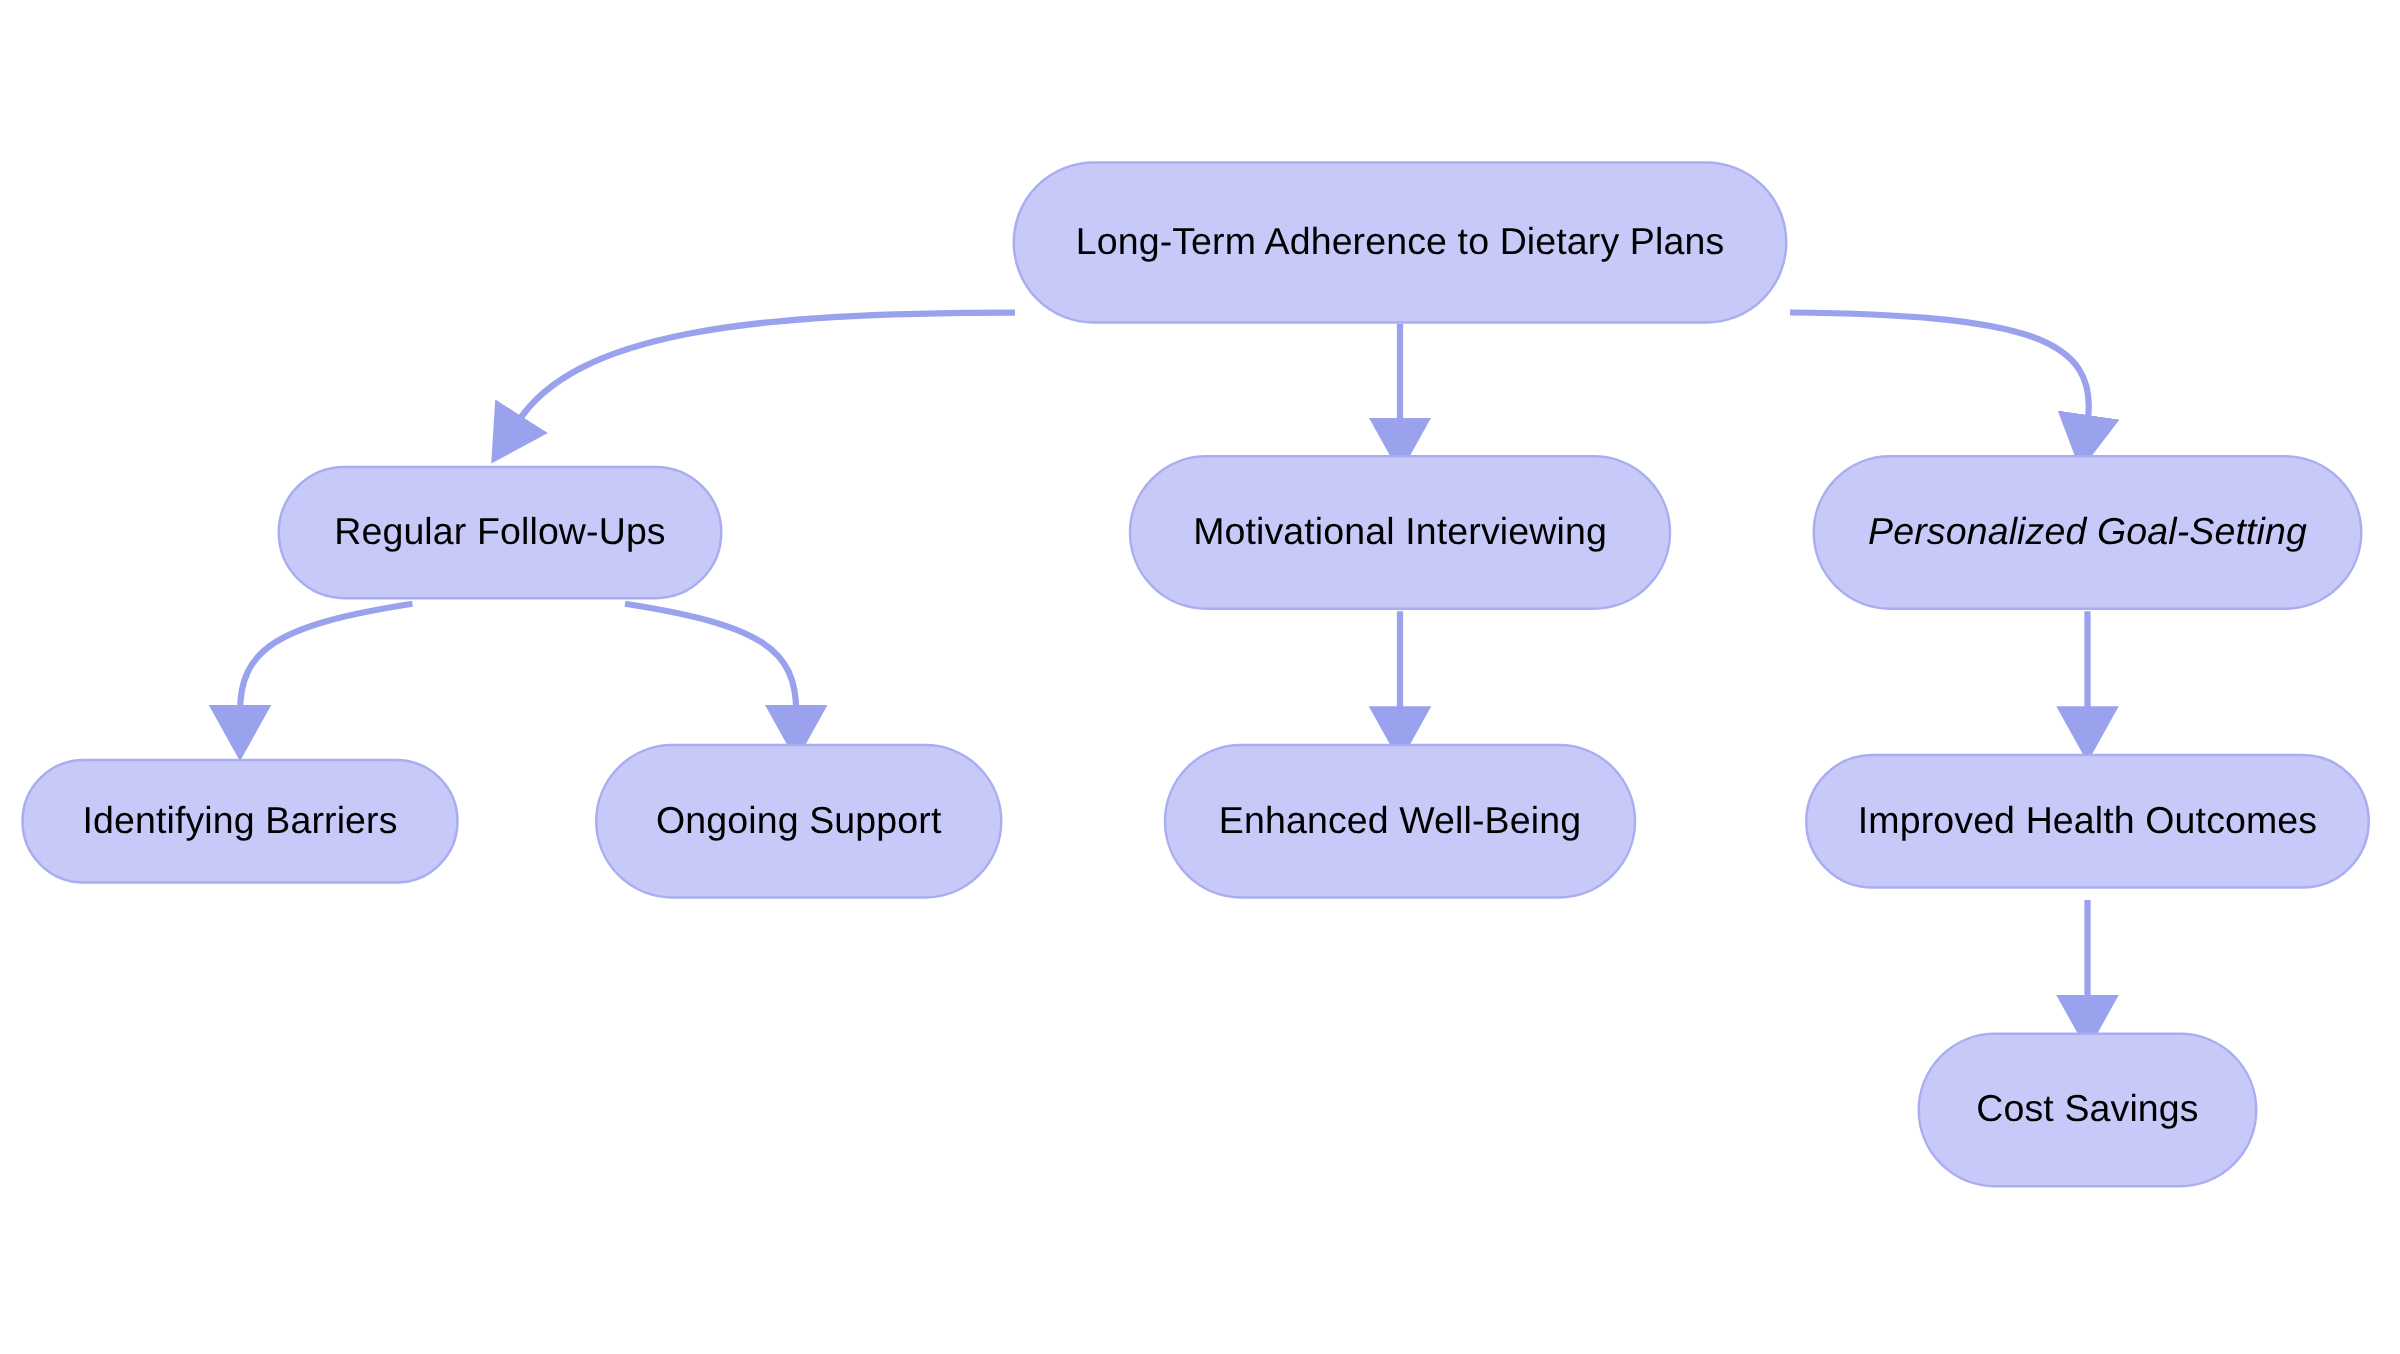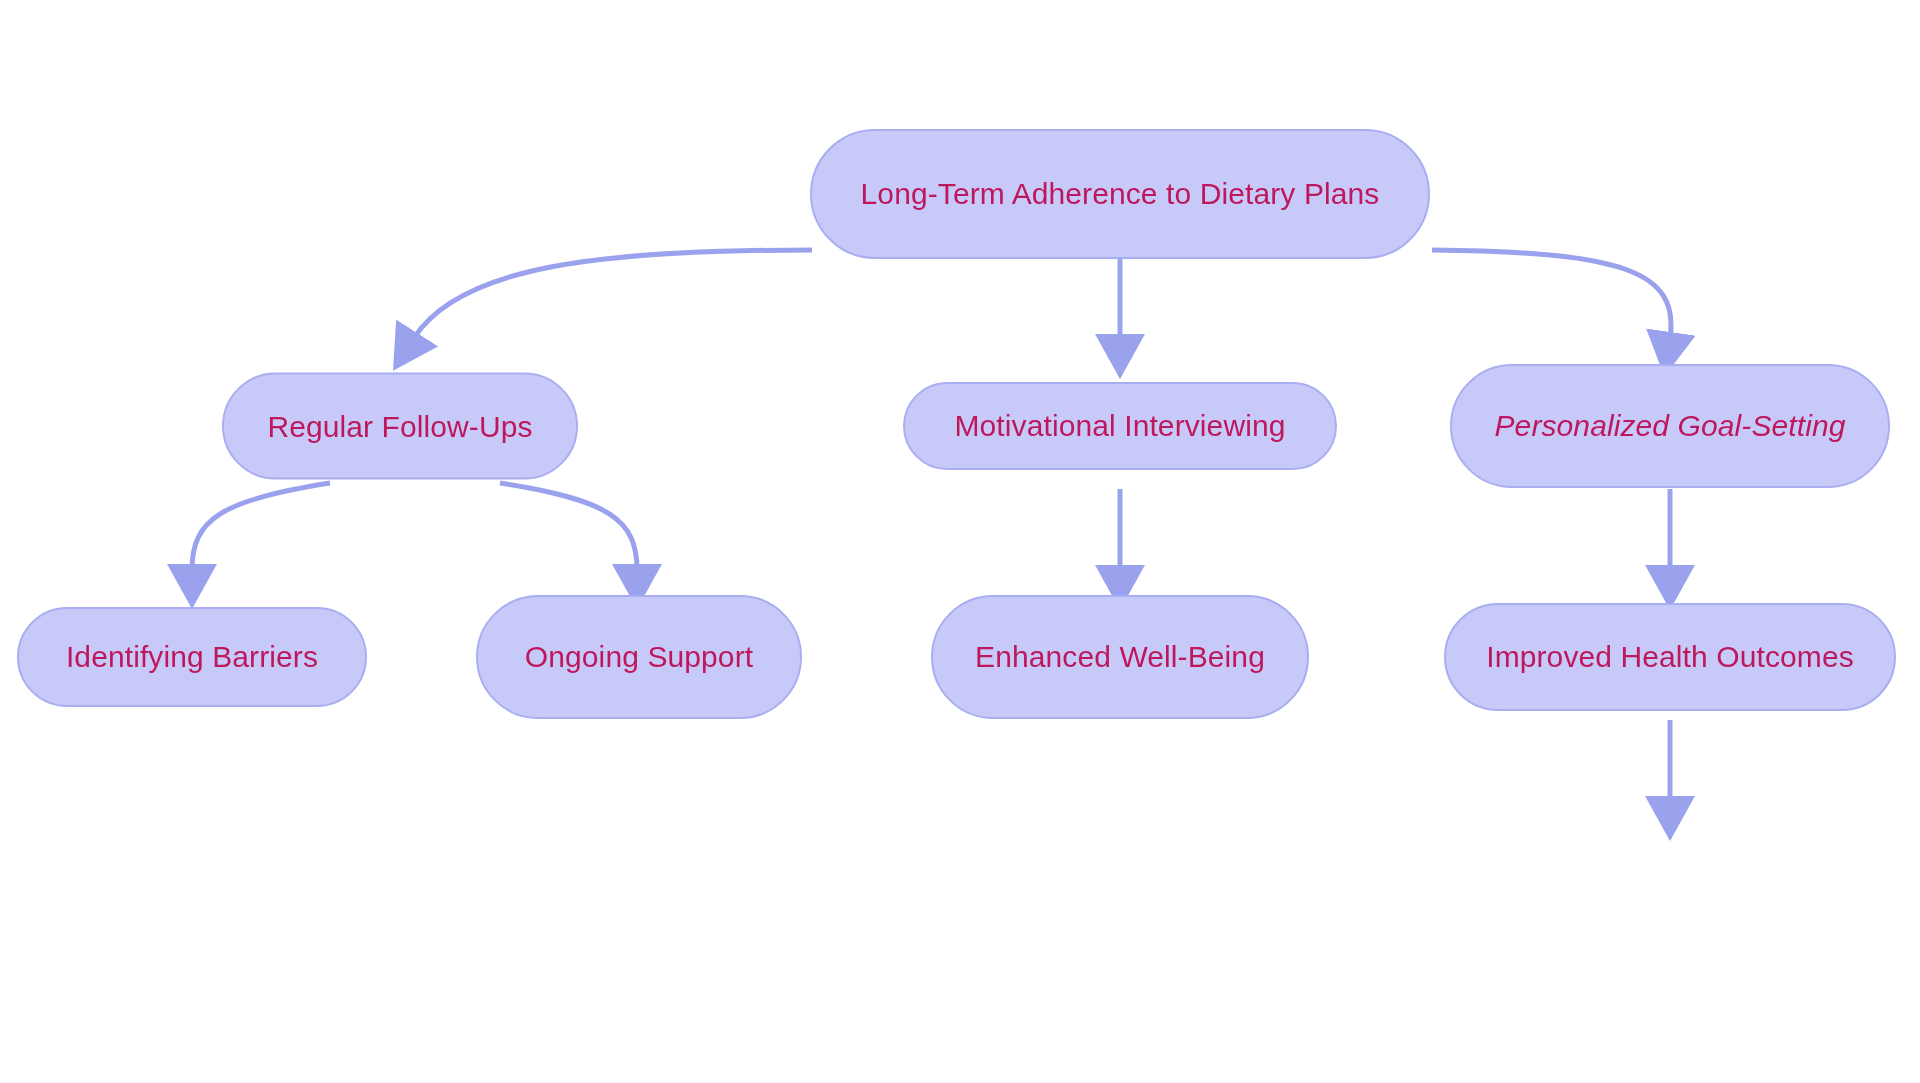--- a/index.html
+++ b/index.html
@@ -30,21 +30,21 @@
   }
   .node {
     position: absolute;
     box-sizing: border-box;
     display: flex;
     align-items: center;
     justify-content: center;
     background: #c7caf9;
     border: 2px solid #a9aef1;
     border-radius: 999px;
-    color: #be185d;
+    color: #000000;
     font-size: 30px;
     font-weight: 400;
     letter-spacing: 0.1px;
     white-space: nowrap;
     line-height: 1;
     transform: translate(-50%, -50%);
   }
   .node-label {
     display: block;
     padding: 0 6px;
@@ -77,21 +77,21 @@
   </svg>
 
   <div class="node" style="left:1120px; top:194px; width:620px; height:130px;">
     <span class="node-label">Long-Term Adherence to Dietary Plans</span>
   </div>
 
   <div class="node" style="left:400px; top:426px; width:356px; height:107px;">
     <span class="node-label">Regular Follow-Ups</span>
   </div>
 
-  <div class="node" style="left:1120px; top:426px; width:434px; height:88px;">
+  <div class="node" style="left:1120px; top:426px; width:434px; height:124px;">
     <span class="node-label">Motivational Interviewing</span>
   </div>
 
   <div class="node" style="left:1670px; top:426px; width:440px; height:124px;font-style:italic;">
     <span class="node-label">Personalized Goal-Setting</span>
   </div>
 
   <div class="node" style="left:192px; top:657px; width:350px; height:100px;">
     <span class="node-label">Identifying Barriers</span>
   </div>
@@ -101,14 +101,17 @@
   </div>
 
   <div class="node" style="left:1120px; top:657px; width:378px; height:124px;">
     <span class="node-label">Enhanced Well-Being</span>
   </div>
 
   <div class="node" style="left:1670px; top:657px; width:452px; height:108px;">
     <span class="node-label">Improved Health Outcomes</span>
   </div>
 
+  <div class="node" style="left:1670px; top:888px; width:272px; height:124px;">
+    <span class="node-label">Cost Savings</span>
+  </div>
 
 </div>
 
 </body></html>

